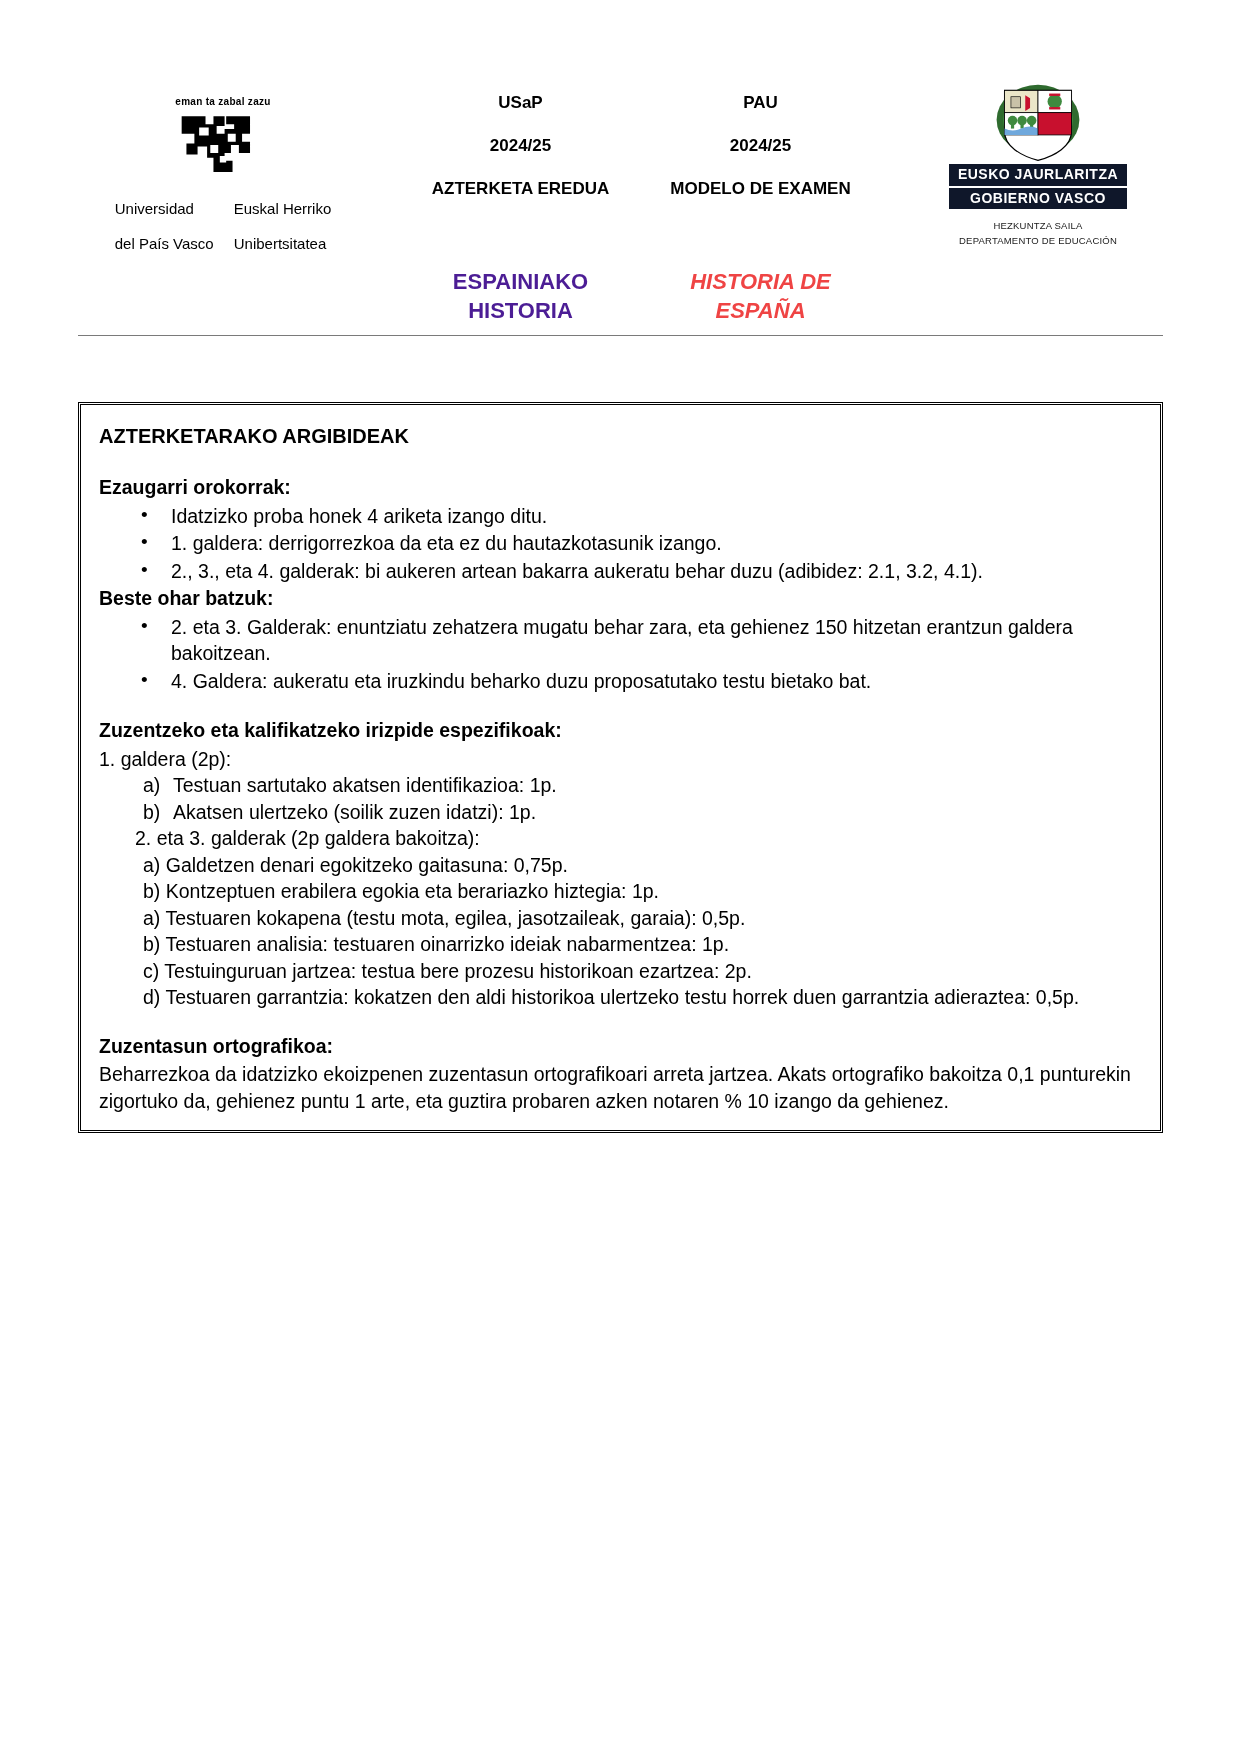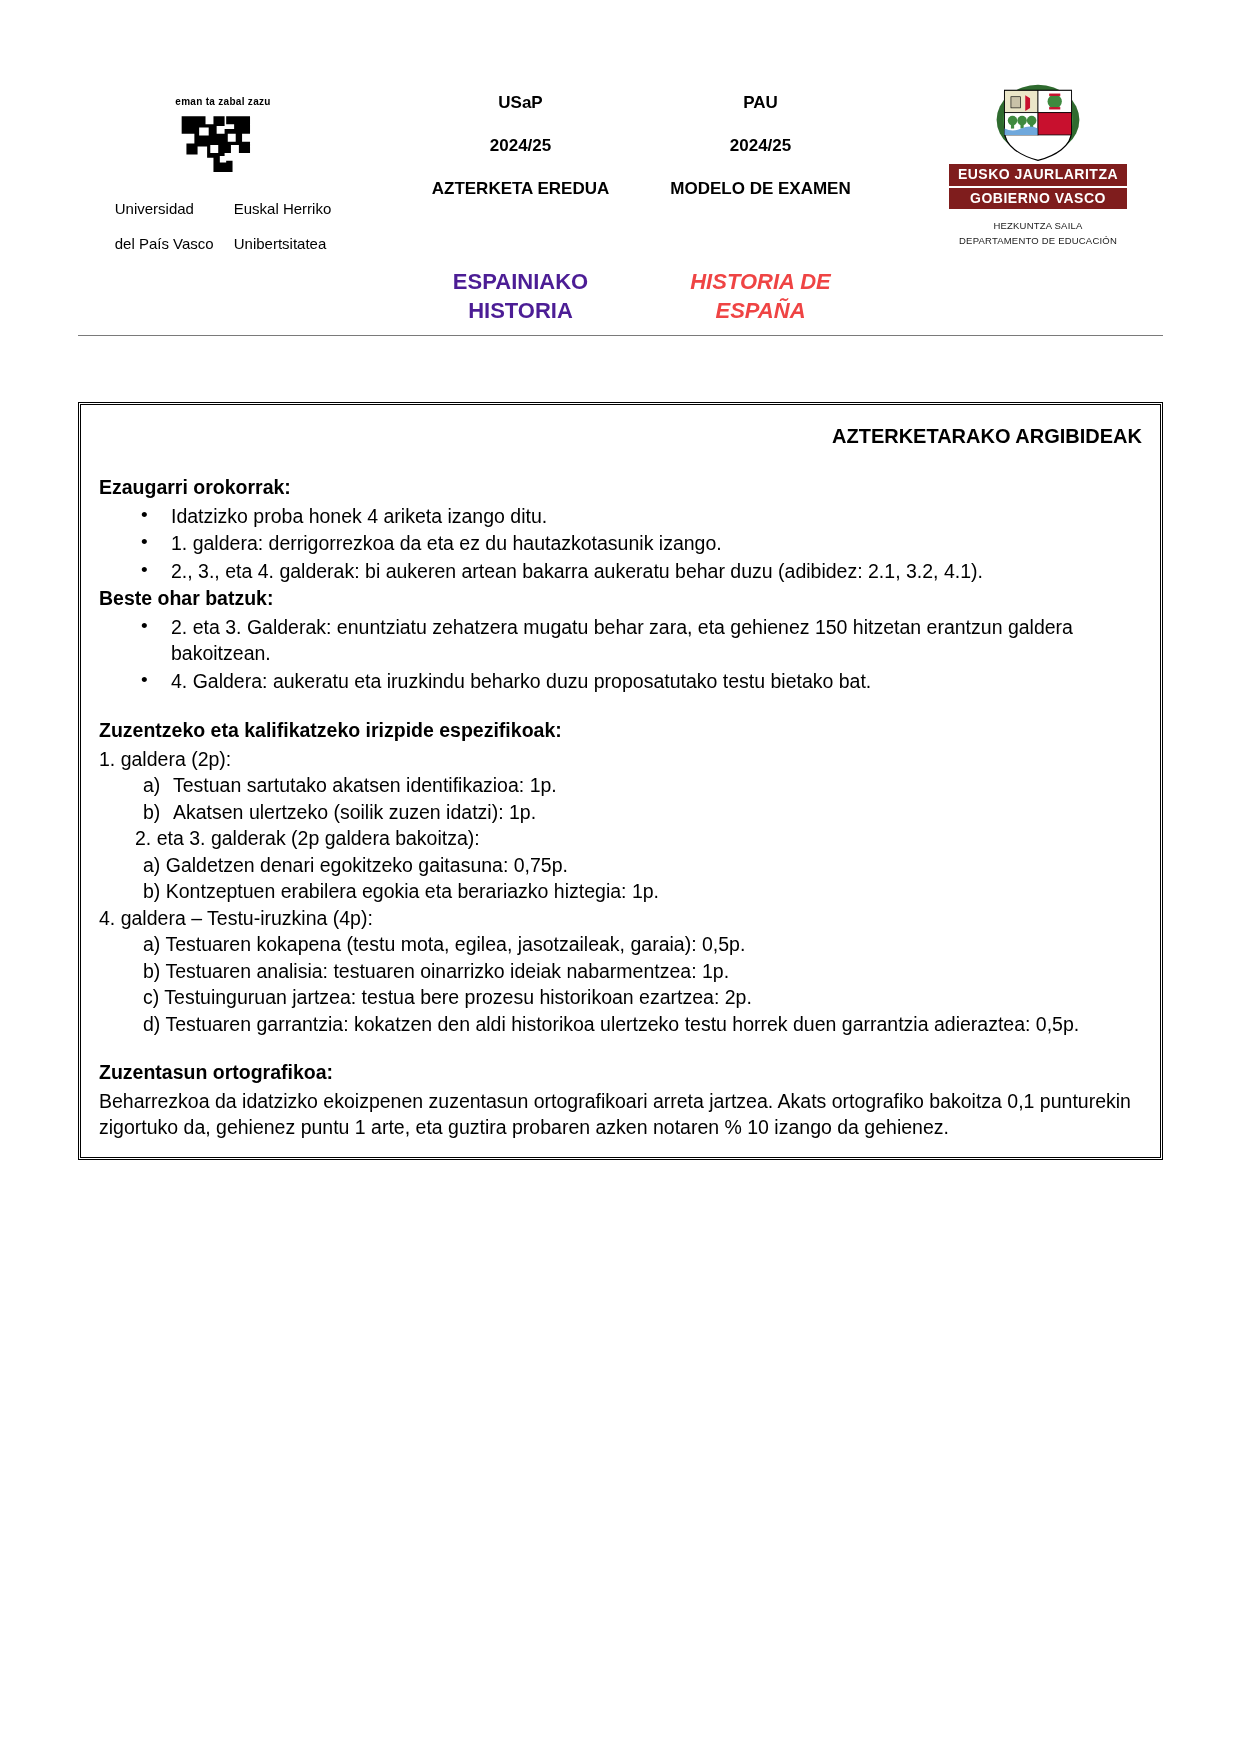--- a/index.html
+++ b/index.html
@@ -96,21 +96,21 @@
     width: 96px;
     height: 78px;
     display: block;
     margin: 0 auto 2px auto;
   }
   .gov-bar {
     width: 178px;
     margin: 0 auto;
   }
   .gov-bar-row {
-    background: #7f1d1d;
+    background: #0f172a;
     color: #ffffff;
     font-weight: bold;
     font-size: 14px;
     letter-spacing: .5px;
     padding: 3px 0 4px 0;
     line-height: 1.05;
   }
   .gov-bar-row.second { margin-top: 2px; }
   .gov-sub {
     margin-top: 10px;
@@ -154,21 +154,21 @@
   
   .instructions {
     margin: 66px 70px 0 70px;
     border: 3px double #000000;
     box-sizing: border-box;
     padding: 14px 18px 16px 18px;
     font-size: 19.5px;
     line-height: 1.36;
   }
   .box-title {
-    text-align: right;
+    text-align: left;
     font-weight: bold;
     font-size: 20px;
     margin: 4px 0 24px 0;
   }
 
   .sec-head {
     font-weight: bold;
     margin: 0 0 2px 0;
   }
 
@@ -326,21 +326,20 @@
     <div class="indent-1">2. eta 3. galderak (2p galdera bakoitza):</div>
     <div class="indent-2">
       <span>a)</span>
       <span>Galdetzen denari egokitzeko gaitasuna: 0,75p.</span>
     </div>
     <div class="indent-2">
       <span>b)</span>
       <span>Kontzeptuen erabilera egokia eta berariazko hiztegia: 1p.</span>
     </div>
 
-    <div class="plain-line">4. galdera – Testu-iruzkina (4p):</div>
     <div class="indent-2">
       <span>a)</span>
       <span>Testuaren kokapena (testu mota, egilea, jasotzaileak, garaia): 0,5p.</span>
     </div>
     <div class="indent-2">
       <span>b)</span>
       <span>Testuaren analisia: testuaren oinarrizko ideiak nabarmentzea: 1p.</span>
     </div>
     <div class="indent-2">
       <span>c)</span>

